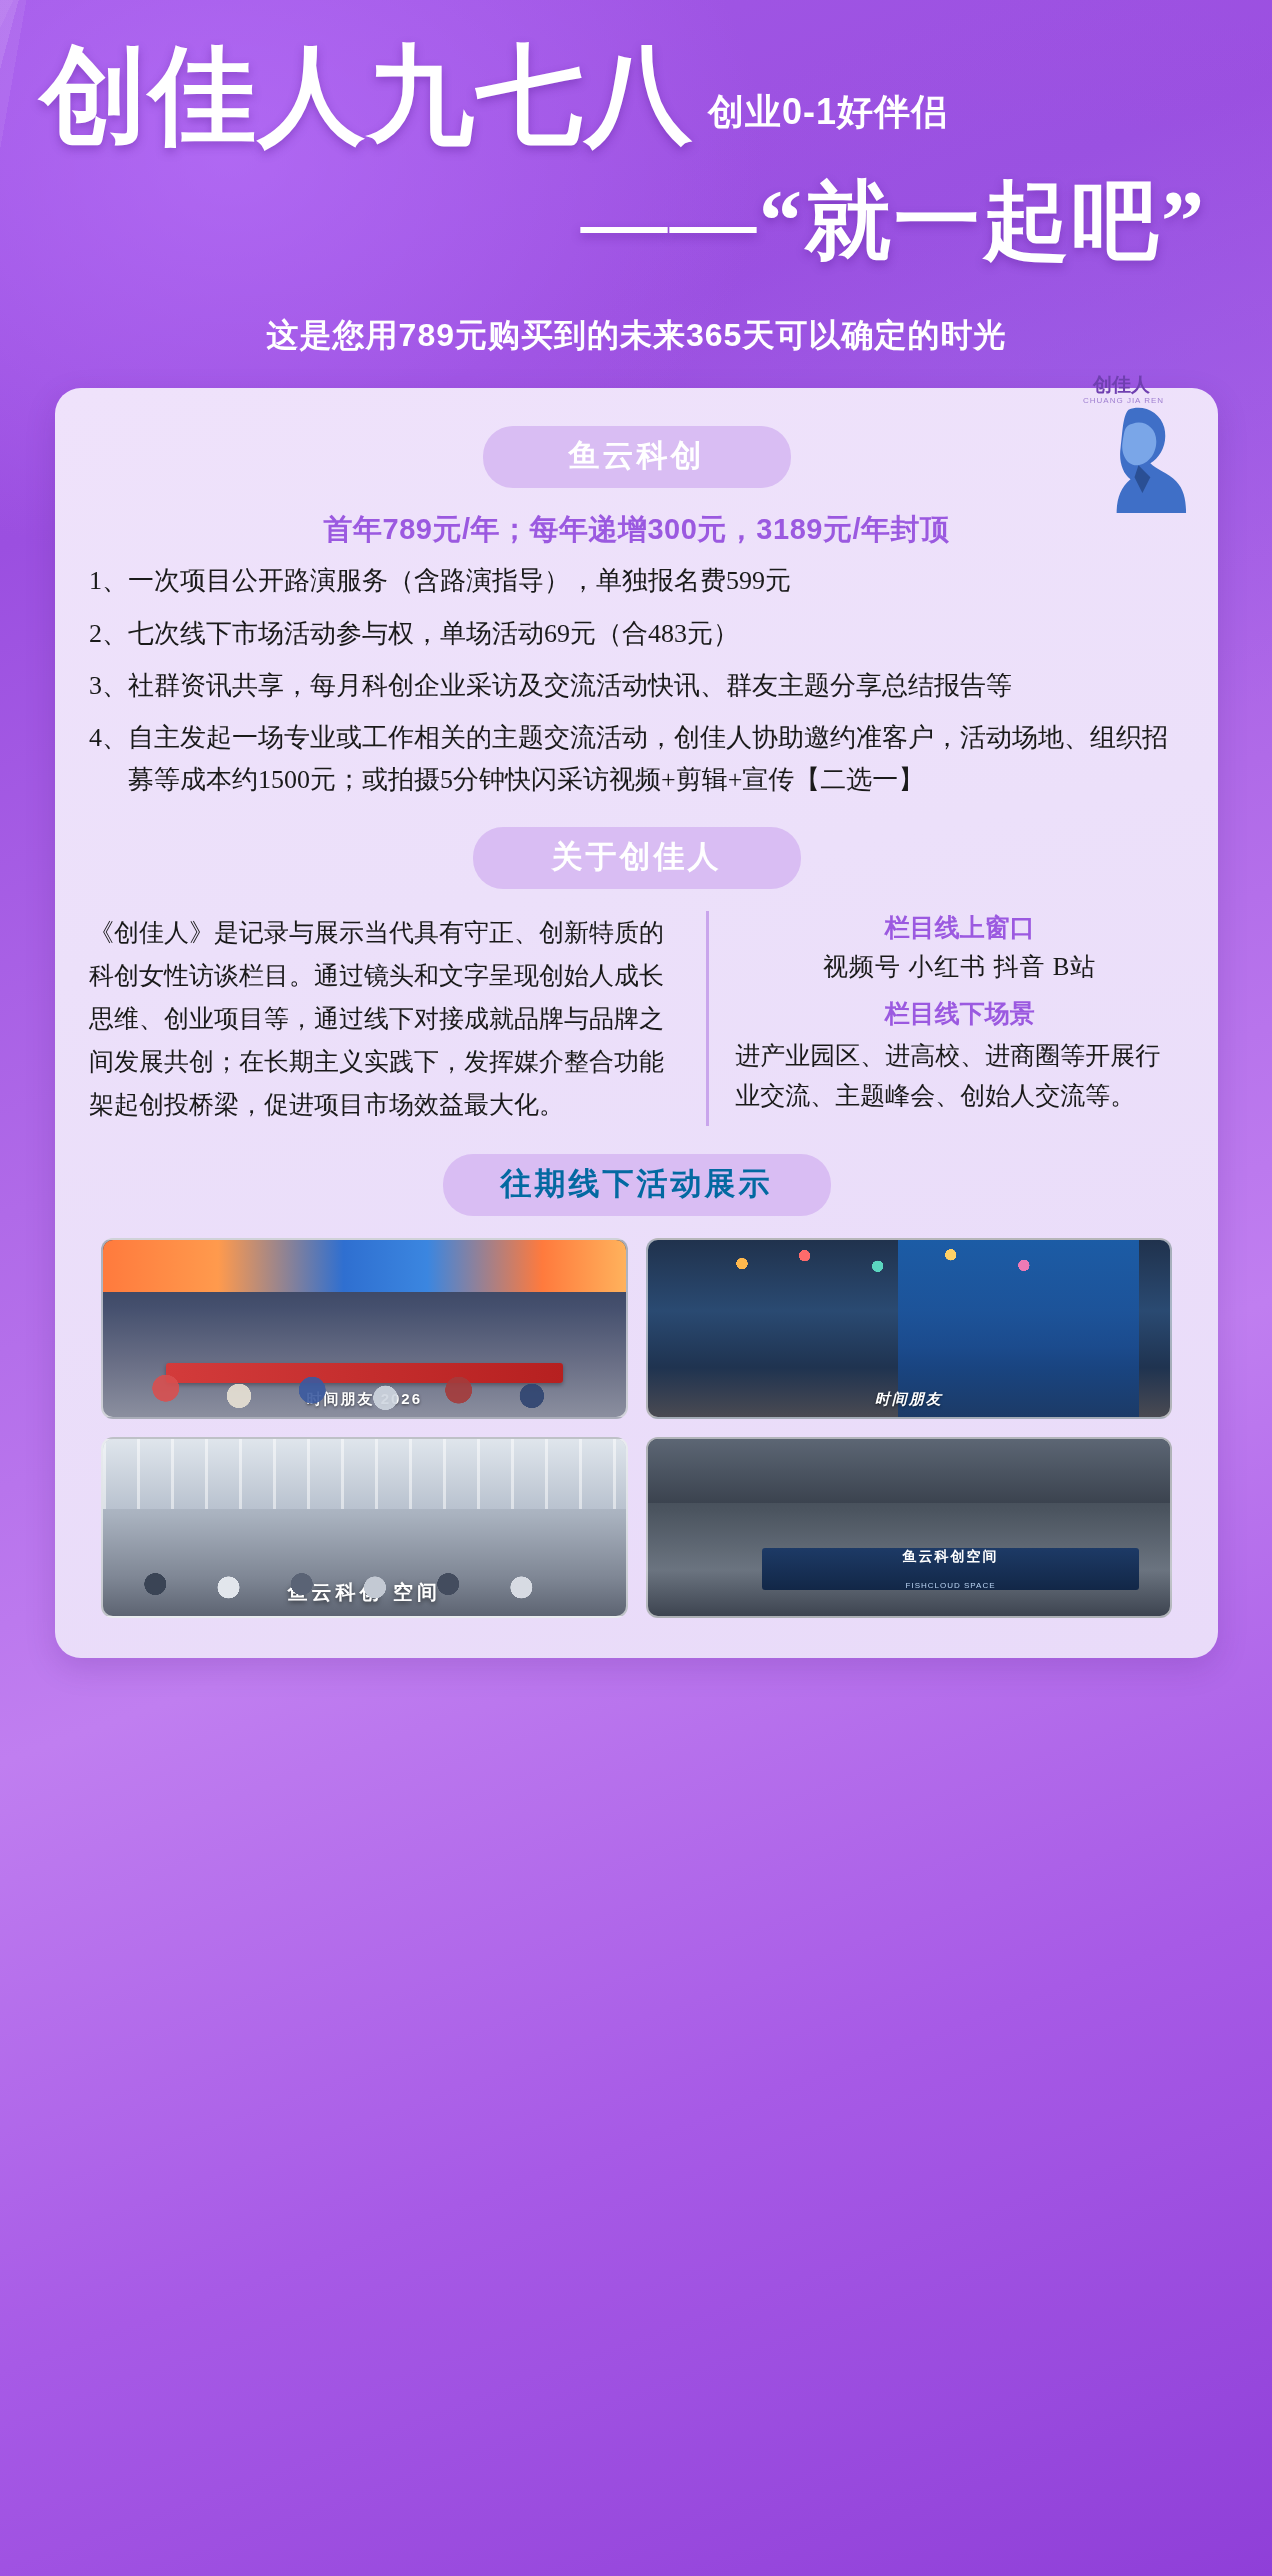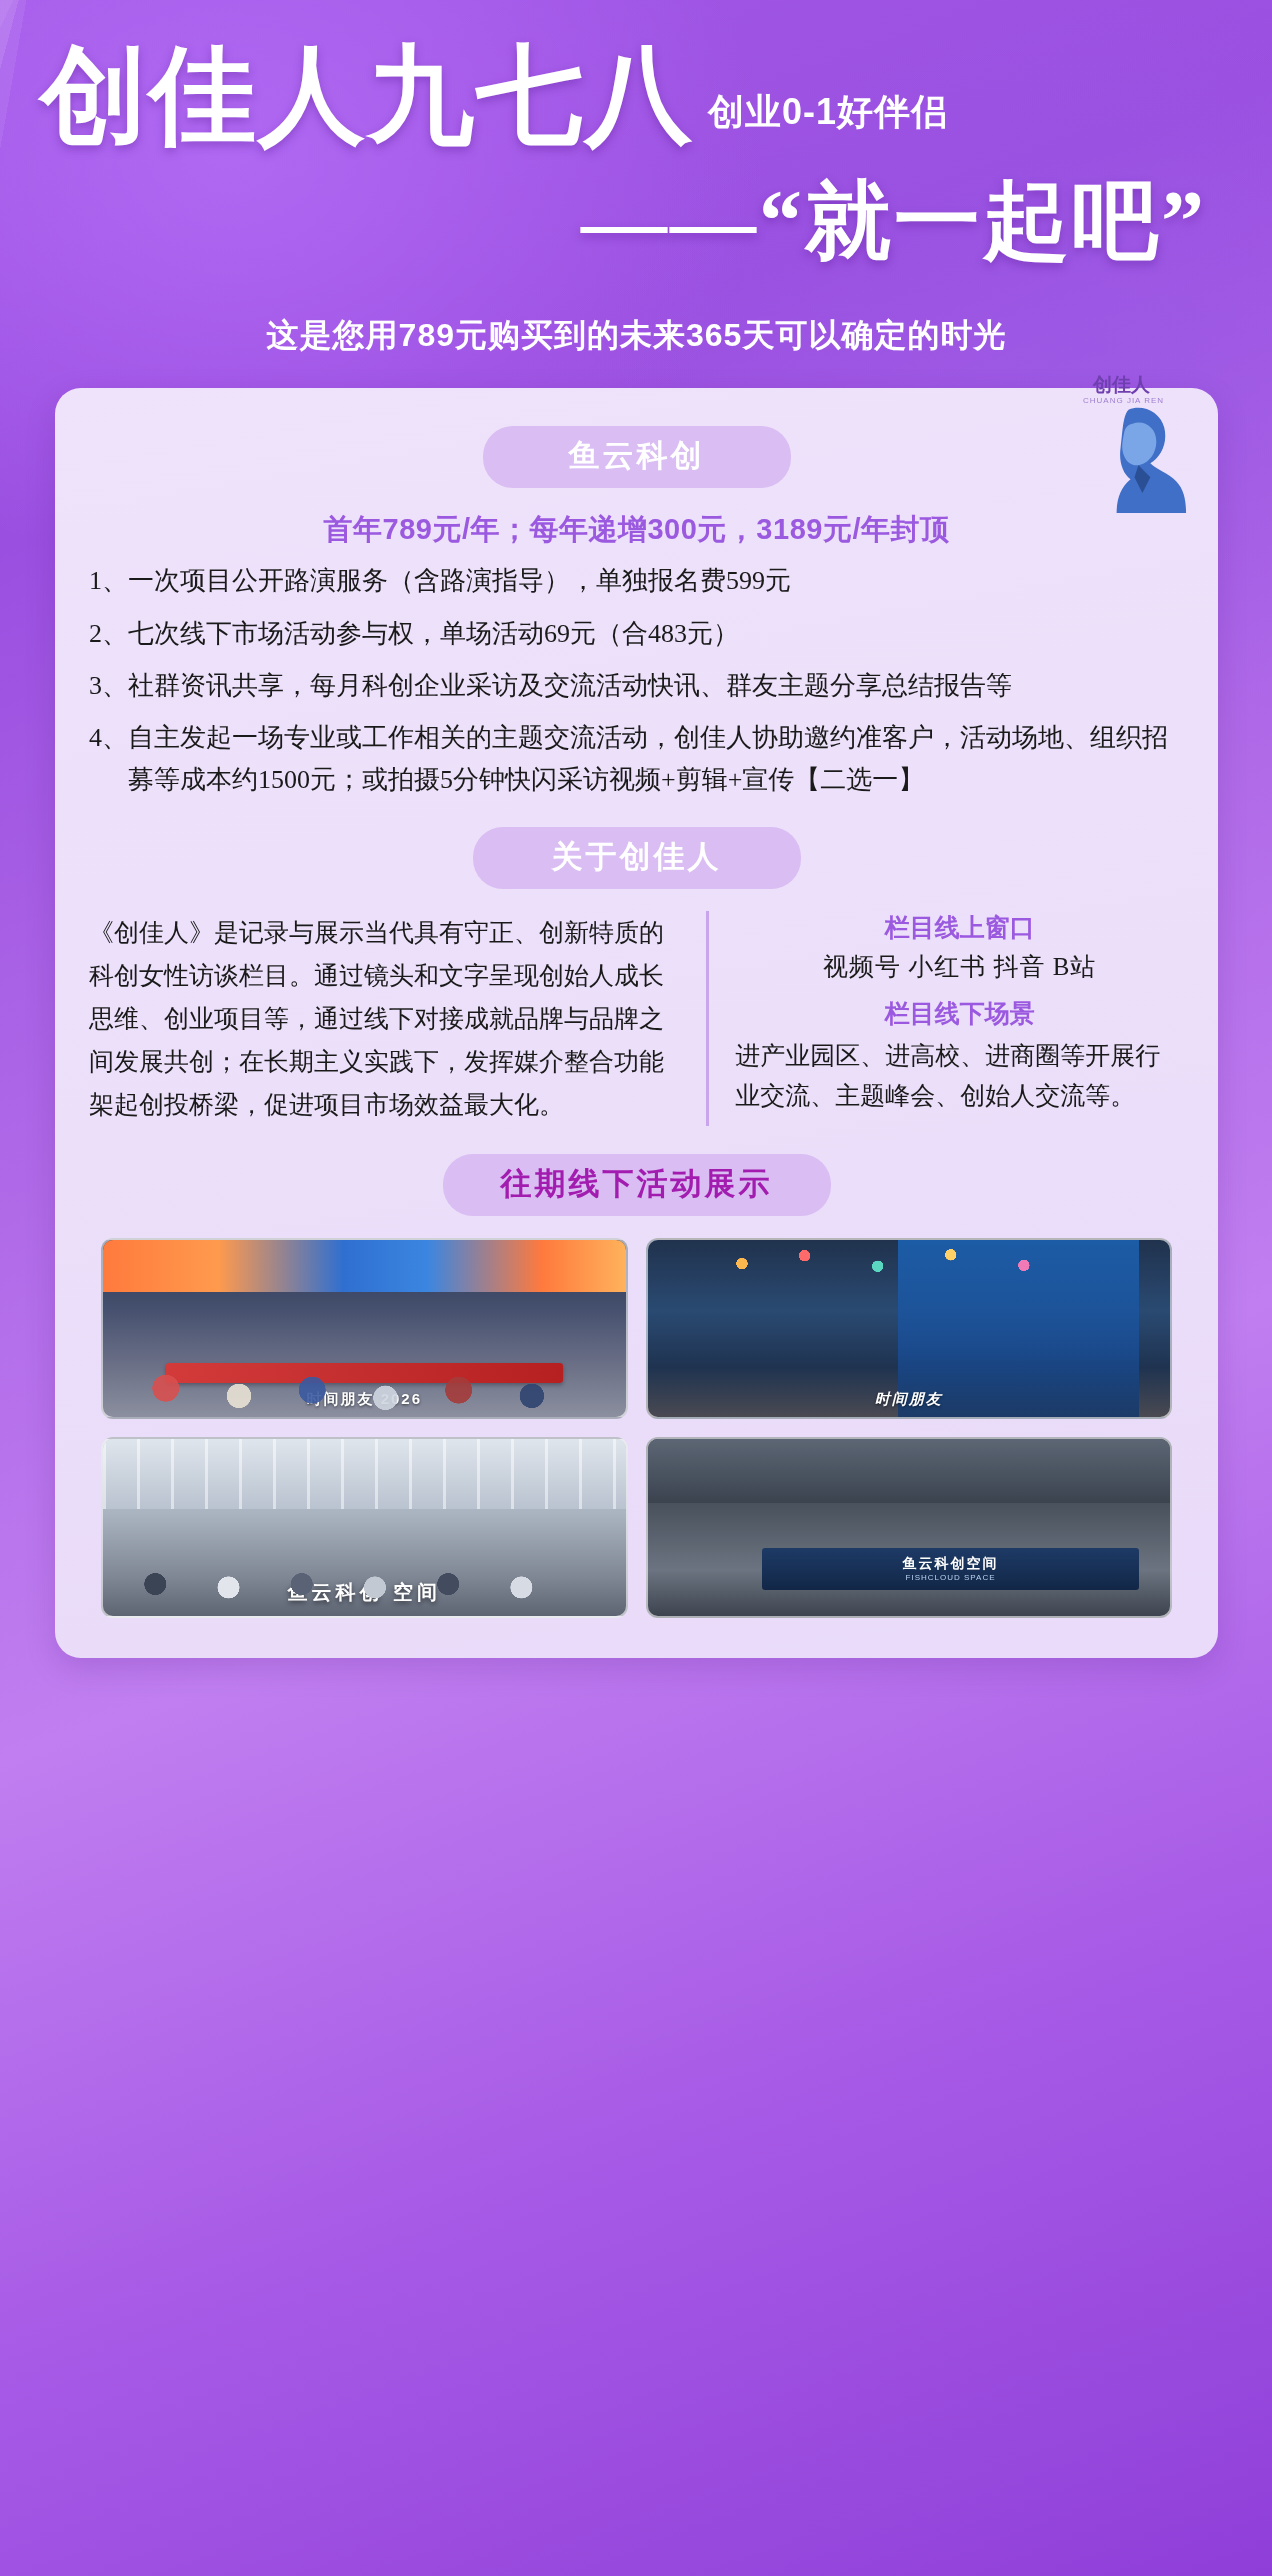--- a/index.html
+++ b/index.html
@@ -169,21 +169,21 @@
     line-height: 1.62;
     color: #1a1a1a;
     font-family: "Liberation Serif", serif;
   }
 
   .pill3 {
     margin: 28px auto 0 auto;
     width: 388px;
     text-align: center;
     background: #d9bdf3;
-    color: #a21caf;
+    color: #0369a1;
     font-size: 31px;
     font-weight: bold;
     letter-spacing: 3px;
     padding: 9px 0 11px 0;
     border-radius: 30px;
   }
 
   .gallery {
     margin-top: 22px;
     display: grid;
@@ -269,21 +269,21 @@
   .p4 { background: linear-gradient(180deg,#333b47 0%, #4b545f 40%, #6b7480 74%, #3d4450 100%); }
   .p4::before {
     content: ""; position: absolute; left: 0; right: 0; top: 0; height: 64px;
     background: linear-gradient(180deg,#5c6674,#3b434f);
   }
   .p4 .navy-banner {
     position: absolute; left: 22%; right: 6%; bottom: 26px; height: 42px;
     background: linear-gradient(180deg,#1d3a66,#122747);
     border-radius: 3px;
     color: #fff;
-    display: flex; flex-direction: column; align-items: center; justify-content: center;
+    display: flex; flex-direction: column; align-items: center; justify-content: space-between;
     font-size: 14px; font-weight: bold; letter-spacing: 2px;
   }
   .p4 .navy-banner .en { font-size: 8px; letter-spacing: 1px; color: #b9d3f2; font-weight: normal; }
   .logo-text {
     position: absolute; left: 0; right: 0; bottom: 10px; text-align: center;
     color: #fff; font-size: 20px; font-weight: bold; letter-spacing: 4px;
     text-shadow: 0 2px 5px rgba(0,0,0,0.55);
   }
 </style>
 </head>

